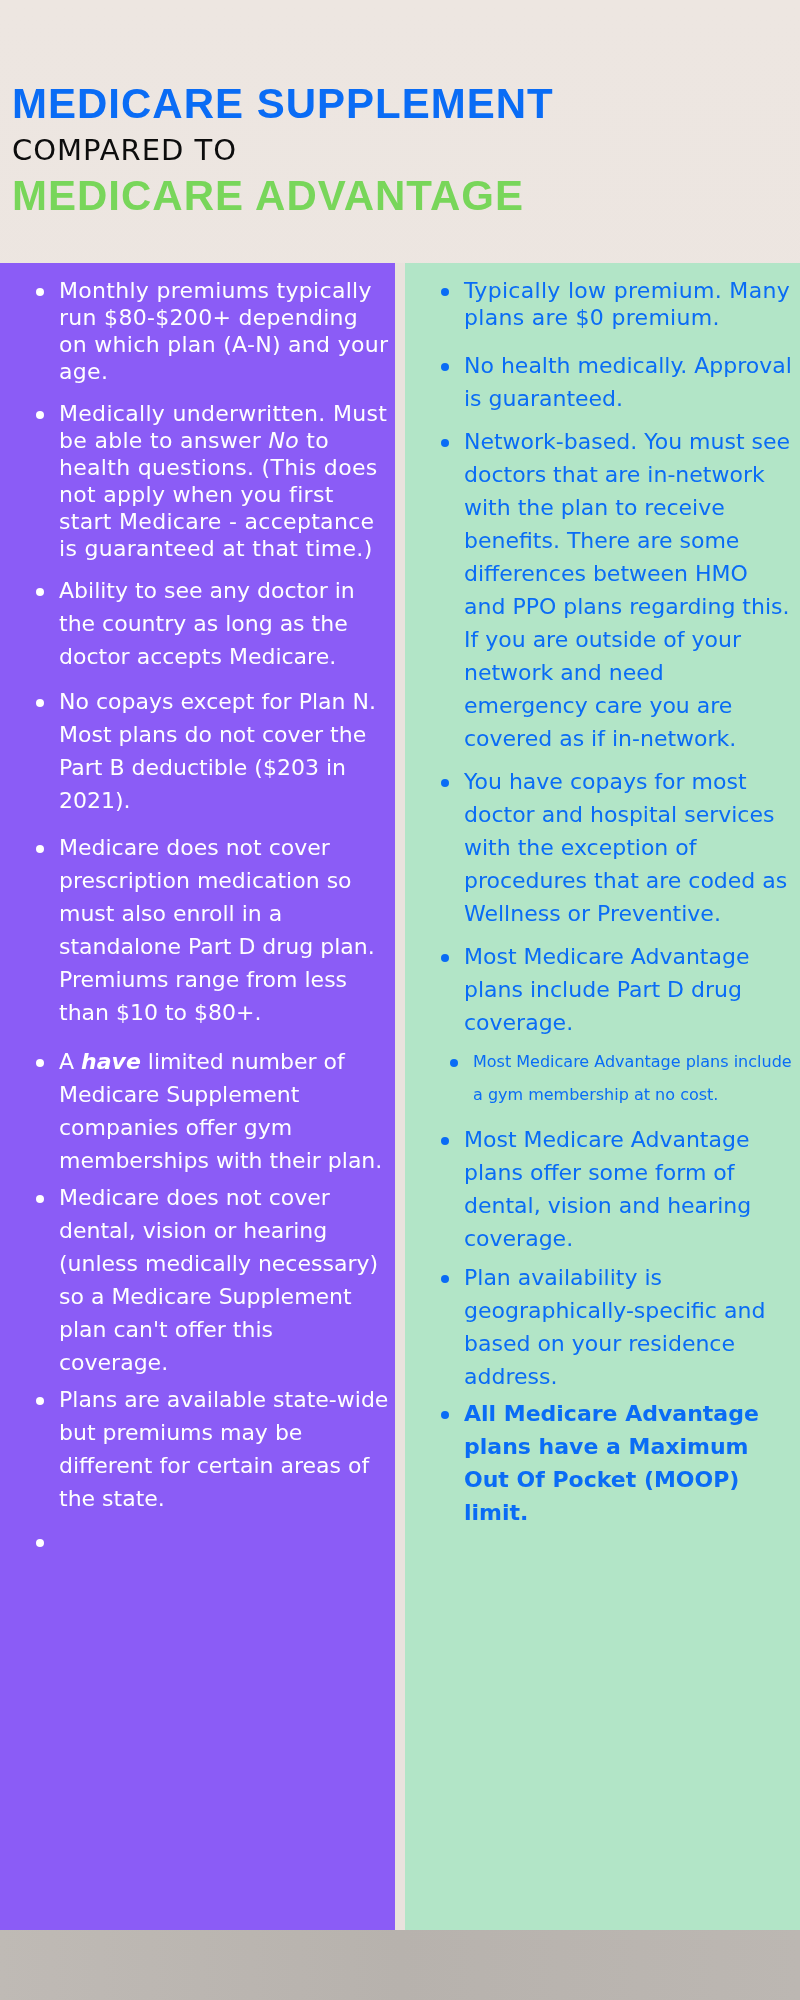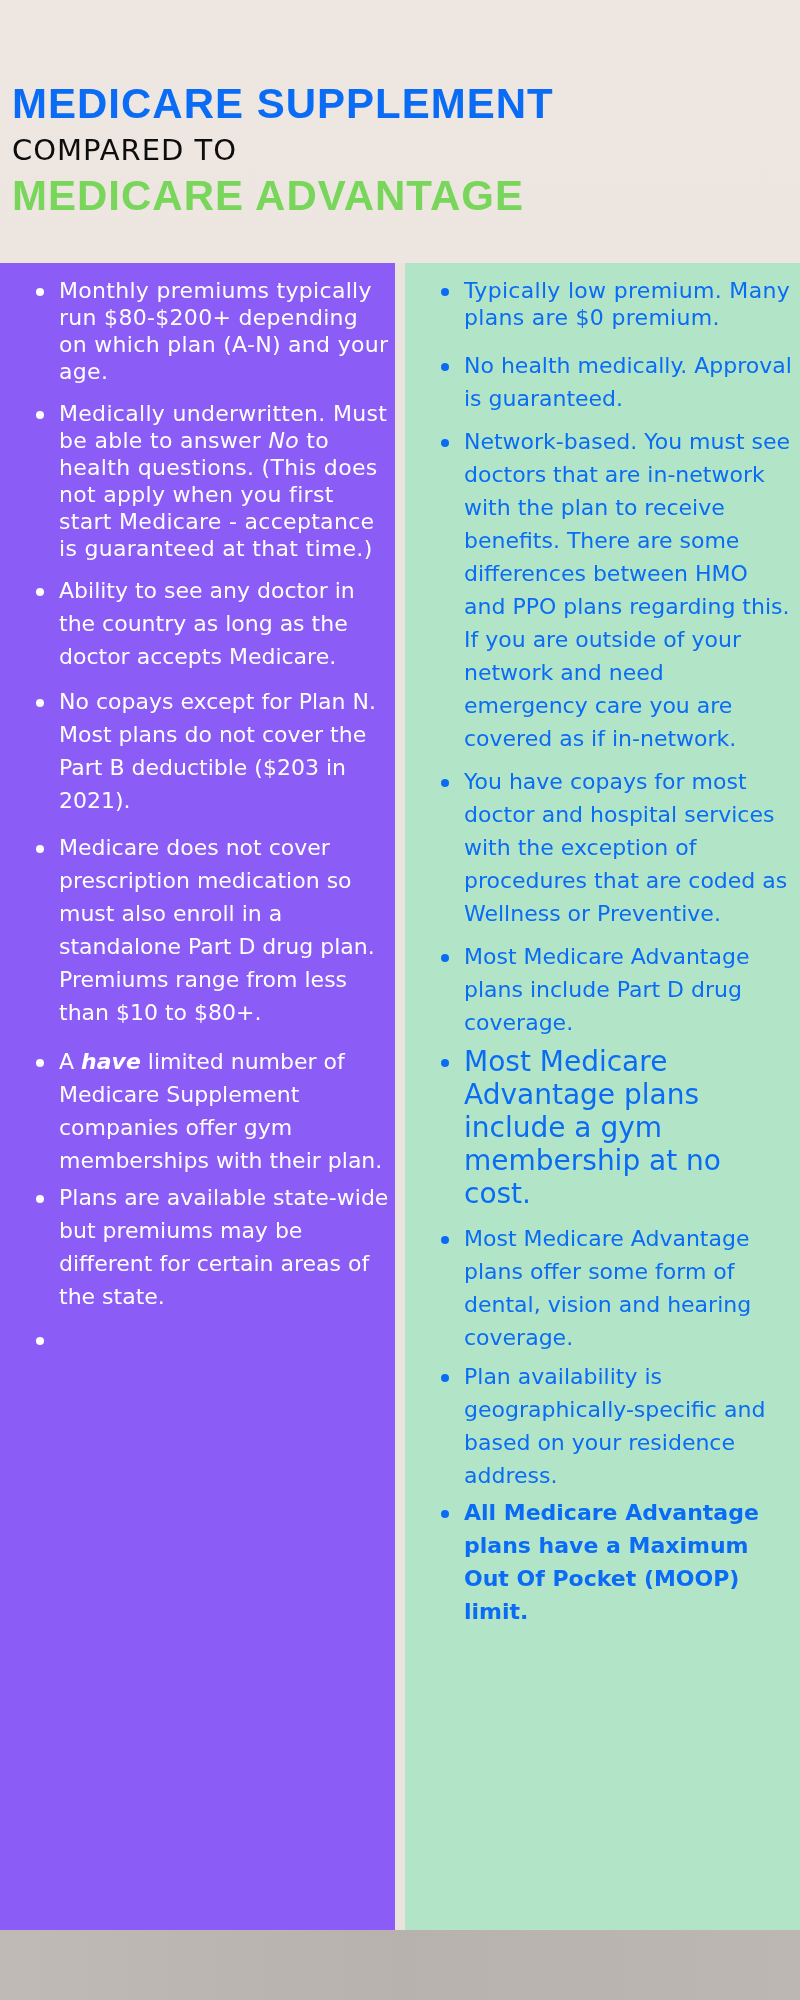--- a/index.html
+++ b/index.html
@@ -84,20 +84,24 @@
       <span>No copays except for Plan N. Most plans do not cover the Part B deductible ($203 in 2021).</span>
     </li>
     <li style="font-size:22px;line-height:33px;margin-bottom:16px;">
       <span class="bullet" style="top:14px;"></span>
       <span>Medicare does not cover prescription medication so must also enroll in a standalone Part D drug plan. Premiums range from less  than $10 to $80+.</span>
     </li>
     <li style="font-size:22px;line-height:33px;margin-bottom:4px;">
       <span class="bullet" style="top:14px;"></span>
       <span>A </span><span class="em-bold">have</span><span> limited number of Medicare Supplement companies offer gym memberships with their plan.</span>
     </li>
+    <li style="font-size:22px;line-height:33px;margin-bottom:4px;">
+      <span class="bullet" style="top:14px;"></span>
+      <span>Medicare does not cover dental, vision or hearing (unless medically necessary) so a Medicare Supplement plan can't offer this coverage.</span>
+    </li>
     <li style="font-size:22px;line-height:33px;margin-bottom:10px;">
       <span class="bullet" style="top:14px;"></span>
       <span>Plans are available state-wide but premiums may be different for certain areas of the state.</span>
     </li>
     <li style="font-size:22px;line-height:33px;">
       <span class="bullet" style="top:14px;"></span>
     </li>
   </ul>
 </div>
 
@@ -118,21 +122,21 @@
       <span>Network-based. You must see doctors that are in-network with the plan to receive benefits. There are some differences between HMO and PPO plans regarding this. If you are outside of your network and need emergency care you are covered as if in-network.</span>
     </li>
     <li style="font-size:22px;line-height:33px;margin-bottom:10px;">
       <span class="bullet" style="top:14px;"></span>
       <span>You have copays for most doctor and hospital services with the exception of procedures that are coded as Wellness or Preventive.</span>
     </li>
     <li style="font-size:22px;line-height:33px;margin-bottom:6px;">
       <span class="bullet" style="top:14px;"></span>
       <span>Most Medicare Advantage plans include Part D drug coverage.</span>
     </li>
-    <li style="font-size:28px;line-height:33px;margin-bottom:12px;">
+    <li style="font-size:16px;line-height:33px;margin-bottom:12px;margin-left:9px;">
       <span class="bullet" style="top:14px;"></span>
       <span>Most Medicare Advantage plans include a gym membership at no cost.</span>
     </li>
     <li style="font-size:22px;line-height:33px;margin-bottom:6px;">
       <span class="bullet" style="top:14px;"></span>
       <span>Most Medicare Advantage plans offer some form of dental, vision and hearing coverage.</span>
     </li>
     <li style="font-size:22px;line-height:33px;margin-bottom:4px;">
       <span class="bullet" style="top:14px;"></span>
       <span>Plan availability is geographically-specific and based on your residence address.</span>

